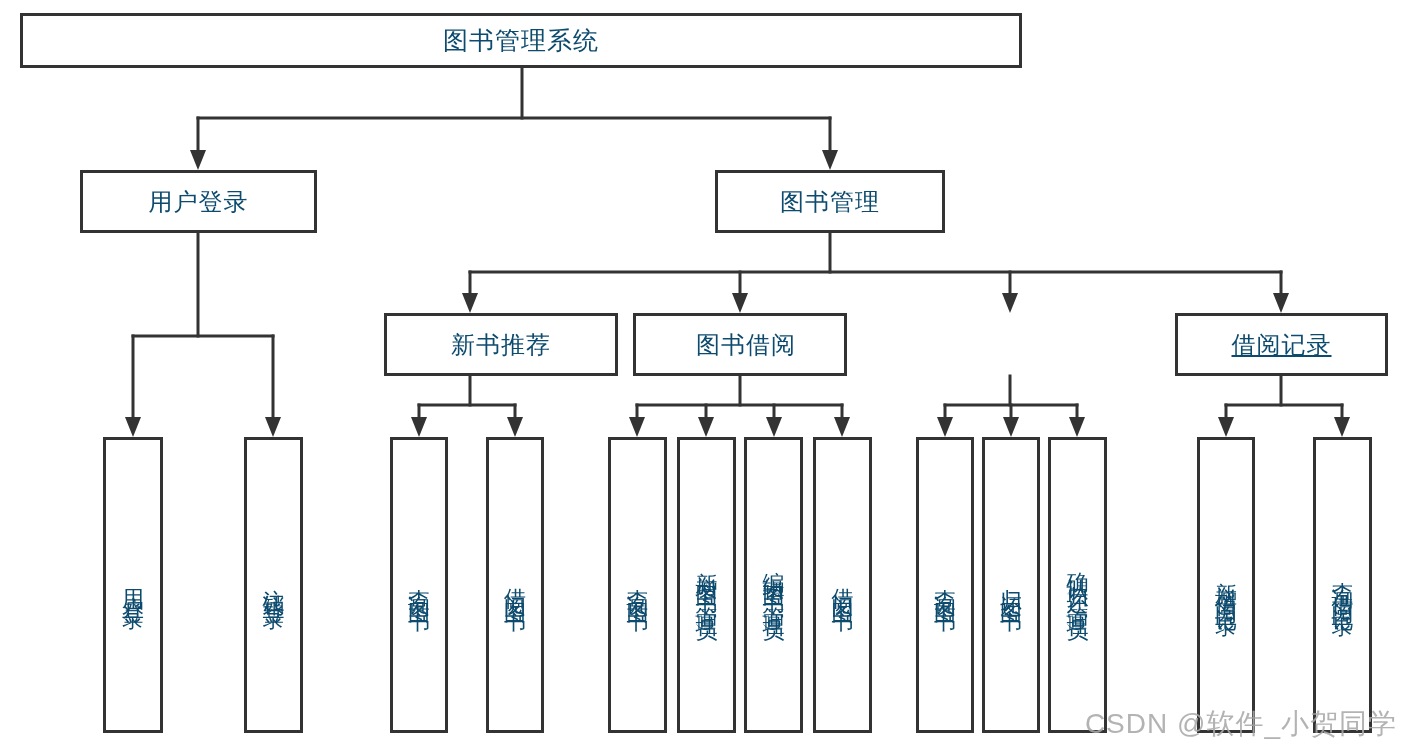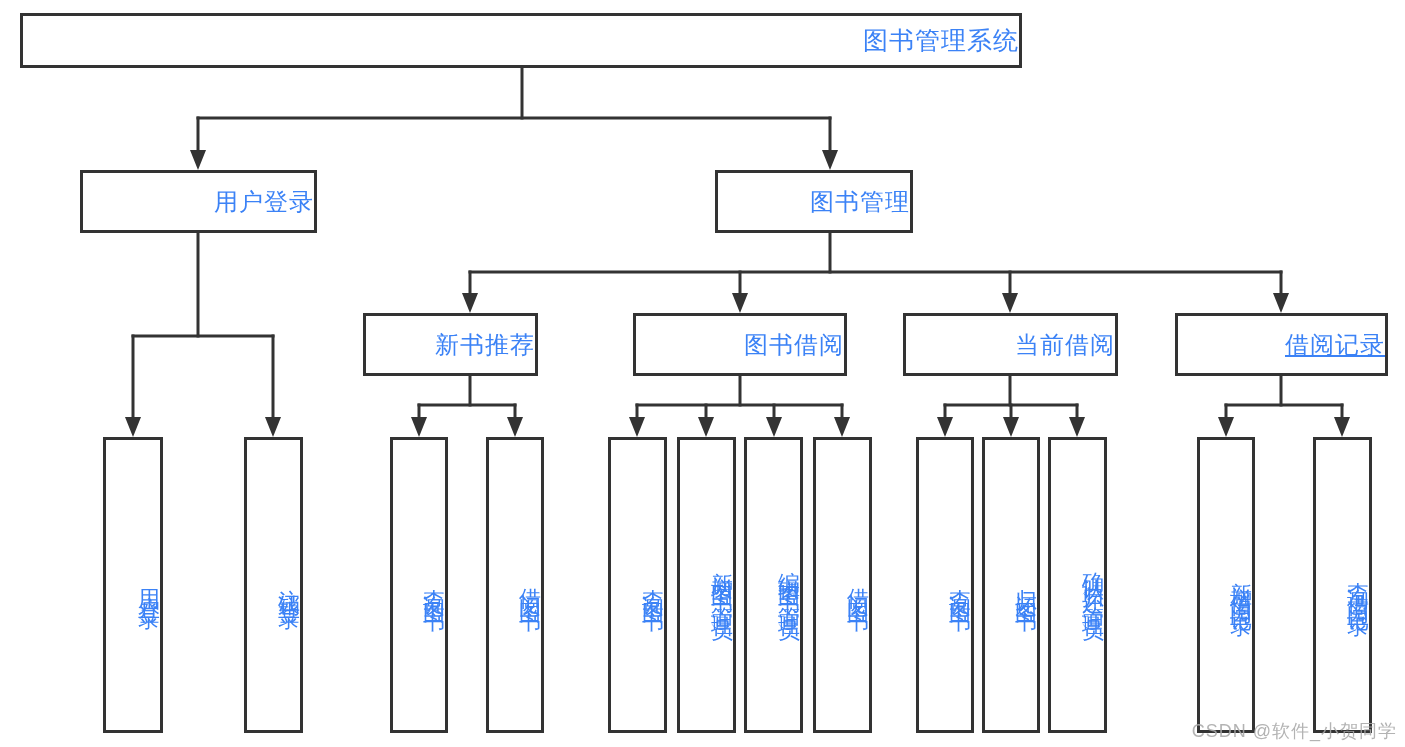--- a/index.html
+++ b/index.html
@@ -32,39 +32,39 @@
     fill: #333333;
     stroke: none;
   }
   .node {
     position: absolute;
     box-sizing: border-box;
     border: 3px solid #333333;
     background: #ffffff;
     display: flex;
     align-items: center;
-    justify-content: flex-end;
+    justify-content: center;
     text-align: center;
-    color: #3b82f6;
+    color: #0c4a6e;
   }
   .node.root  { font-size: 25px; letter-spacing: 1px; }
   .node.hnode { font-size: 24px; letter-spacing: 1px; }
   .node.vnode { font-size: 22px; }
   .vnode .vtext {
     writing-mode: vertical-rl;
     text-orientation: mixed;
     letter-spacing: 7px;
     line-height: 1;
     white-space: nowrap;
   }
   #watermark {
     position: absolute;
     right: 8px;
     bottom: 4px;
-    font-size: 18px;
+    font-size: 28px;
     letter-spacing: 1px;
     color: rgba(168,168,168,0.88);
     white-space: nowrap;
   }
 </style>
 </head>
 <body>
 
 <div id="stage">
 
@@ -144,33 +144,30 @@
     </g>
   </svg>
 
   <div class="node root" style="left:20px; top:13px; width:1002px; height:55px;">
     <span>图书管理系统</span>
   </div>
 
   <div class="node hnode" style="left:80px; top:170px; width:237px; height:63px;">
     <span>用户登录</span>
   </div>
-  <div class="node hnode" style="left:715px; top:170px; width:198px; height:63px;">
+  <div class="node hnode" style="left:715px; top:170px; width:230px; height:63px;">
     <span>图书管理</span>
   </div>
 
-  <div class="node hnode" style="left:363px; top:313px; width:175px; height:63px;">
+  <div class="node hnode" style="left:384px; top:313px; width:234px; height:63px;">
     <span>新书推荐</span>
   </div>
   <div class="node hnode" style="left:633px; top:313px; width:214px; height:63px;padding-left:12px;">
     <span>图书借阅</span>
   </div>
-  <div class="node hnode" style="left:903px; top:313px; width:215px; height:63px;">
-    <span>当前借阅</span>
-  </div>
   <div class="node hnode" style="left:1175px; top:313px; width:213px; height:63px;text-decoration:underline;">
     <span>借阅记录</span>
   </div>
 
   <div class="node vnode" style="left:103px; top:437px; width:60px; height:296px;">
     <span class="vtext">用户登录</span>
   </div>
   <div class="node vnode" style="left:244px; top:437px; width:59px; height:296px;">
     <span class="vtext">注销登录</span>
   </div>

